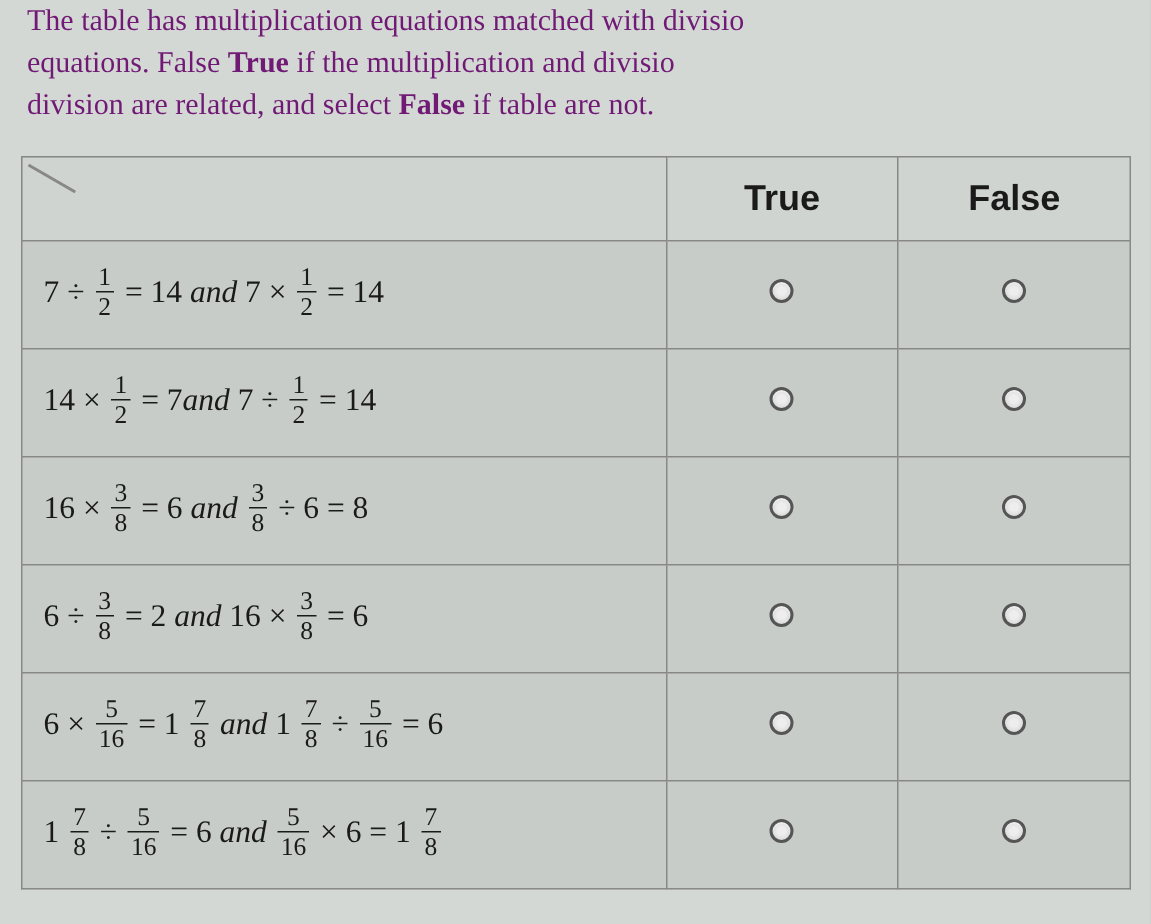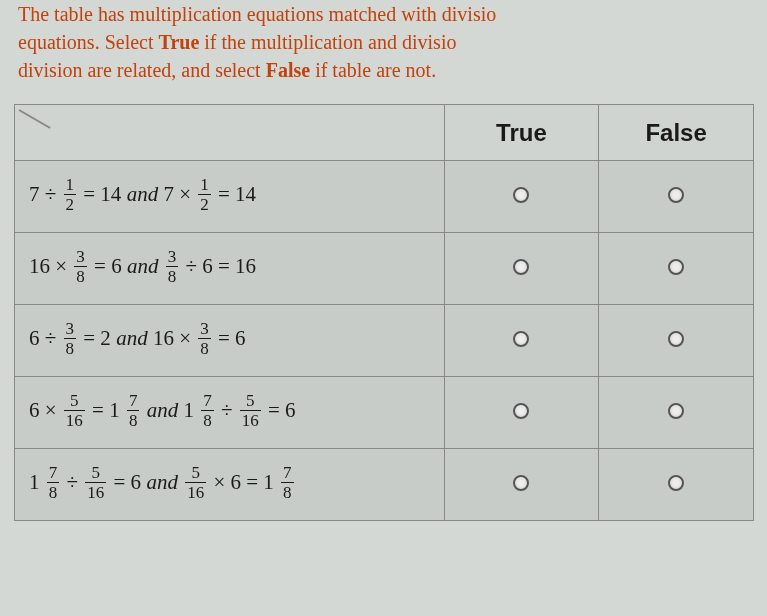--- a/index.html
+++ b/index.html
@@ -11,21 +11,21 @@
       font-family: Georgia, 'Times New Roman', serif;
       background: #d4d8d4;
       width: 767px;
       height: 616px;
       overflow: hidden;
       padding: 0;
     }
     .instructions {
       padding: 0px 18px 12px 18px;
       font-size: 20px;
-      color: #c2410c;
+      color: #701a75;
       line-height: 1.4;
     }
     .instructions strong {
       font-weight: bold;
     }
     table {
       border-collapse: collapse;
       width: 740px;
       margin: 8px 14px 0 14px;
       background: #c8ccc8;
@@ -106,40 +106,45 @@
     }
     .eq-line {
       white-space: nowrap;
     }
   </style>
 </head>
 <body>
 
 <div class="instructions">
   <span>The table has multiplication equations matched with divisio</span><br>
-  <span>equations.  Select </span><strong>True</strong><span> if the multiplication and divisio</span><br>
+  <span>equations.  False </span><strong>True</strong><span> if the multiplication and divisio</span><br>
   <span>division are related, and select </span><strong>False</strong><span> if table are not.</span>
 </div>
 
 <table>
   <thead>
     <tr>
       <th class="eq-header"></th>
       <th>True</th>
       <th>False</th>
     </tr>
   </thead>
   <tbody id="table-body">
   <tr>
         <td class="eq-cell"><span class="eq-line"><span>7 ÷ </span><span class="frac"><span class="num">1</span><span class="den">2</span></span><span> = 14 </span><span class="and">and</span><span> 7 × </span><span class="frac"><span class="num">1</span><span class="den">2</span></span><span> = 14</span></span></td>
         <td class="radio-cell"><span class="radio"></span></td>
         <td class="radio-cell"><span class="radio"></span></td>
       </tr>
       <tr>
-        <td class="eq-cell"><span class="eq-line"><span>16 × </span><span class="frac"><span class="num">3</span><span class="den">8</span></span><span> = 6 </span><span class="and">and</span><span> </span><span class="frac"><span class="num">3</span><span class="den">8</span></span><span> ÷ 6 = 16</span></span></td>
+        <td class="eq-cell"><span class="eq-line"><span>14 × </span><span class="frac"><span class="num">1</span><span class="den">2</span></span><span> = 7</span><span class="and">and </span><span>7 ÷ </span><span class="frac"><span class="num">1</span><span class="den">2</span></span><span> = 14</span></span></td>
+        <td class="radio-cell"><span class="radio"></span></td>
+        <td class="radio-cell"><span class="radio"></span></td>
+      </tr>
+      <tr>
+        <td class="eq-cell"><span class="eq-line"><span>16 × </span><span class="frac"><span class="num">3</span><span class="den">8</span></span><span> = 6 </span><span class="and">and</span><span> </span><span class="frac"><span class="num">3</span><span class="den">8</span></span><span> ÷ 6 = 8</span></span></td>
         <td class="radio-cell"><span class="radio"></span></td>
         <td class="radio-cell"><span class="radio"></span></td>
       </tr>
       <tr>
         <td class="eq-cell"><span class="eq-line"><span>6 ÷ </span><span class="frac"><span class="num">3</span><span class="den">8</span></span><span> = 2 </span><span class="and">and</span><span> 16 × </span><span class="frac"><span class="num">3</span><span class="den">8</span></span><span> = 6</span></span></td>
         <td class="radio-cell"><span class="radio"></span></td>
         <td class="radio-cell"><span class="radio"></span></td>
       </tr>
       <tr>
         <td class="eq-cell"><span class="eq-line"><span>6 × </span><span class="frac"><span class="num">5</span><span class="den">16</span></span><span> = 1 </span><span class="frac"><span class="num">7</span><span class="den">8</span></span><span> </span><span class="and">and</span><span> 1 </span><span class="frac"><span class="num">7</span><span class="den">8</span></span><span> ÷ </span><span class="frac"><span class="num">5</span><span class="den">16</span></span><span> = 6</span></span></td>

